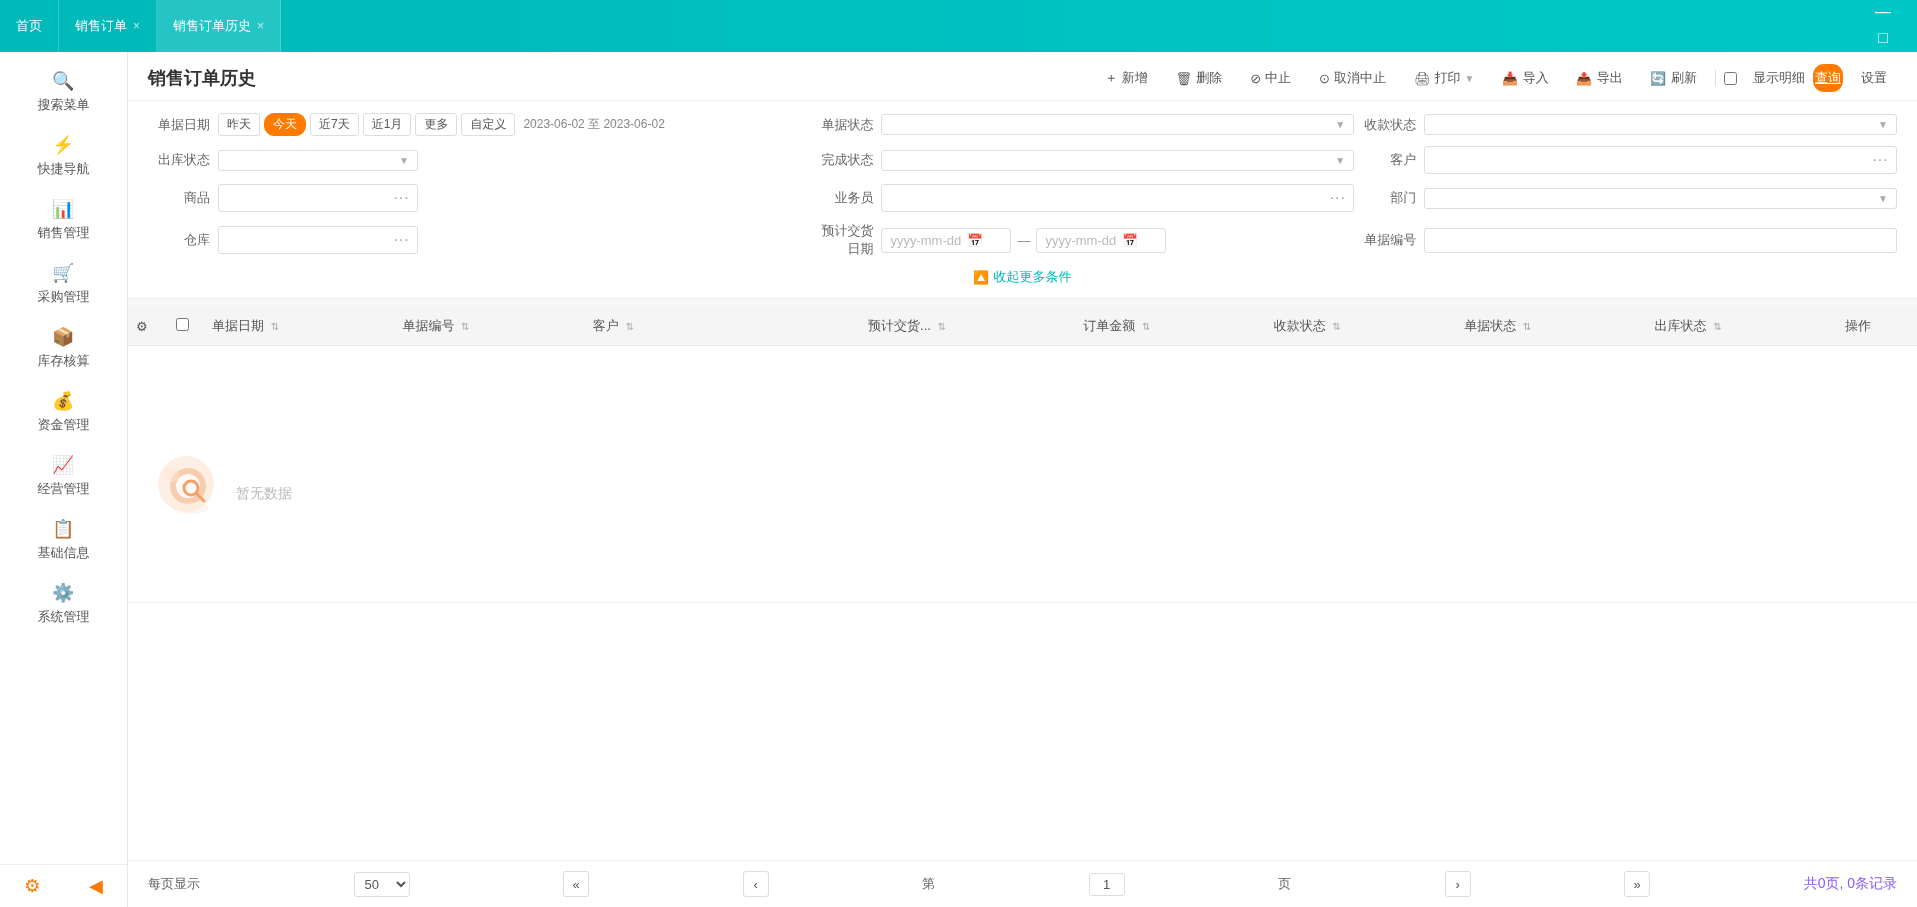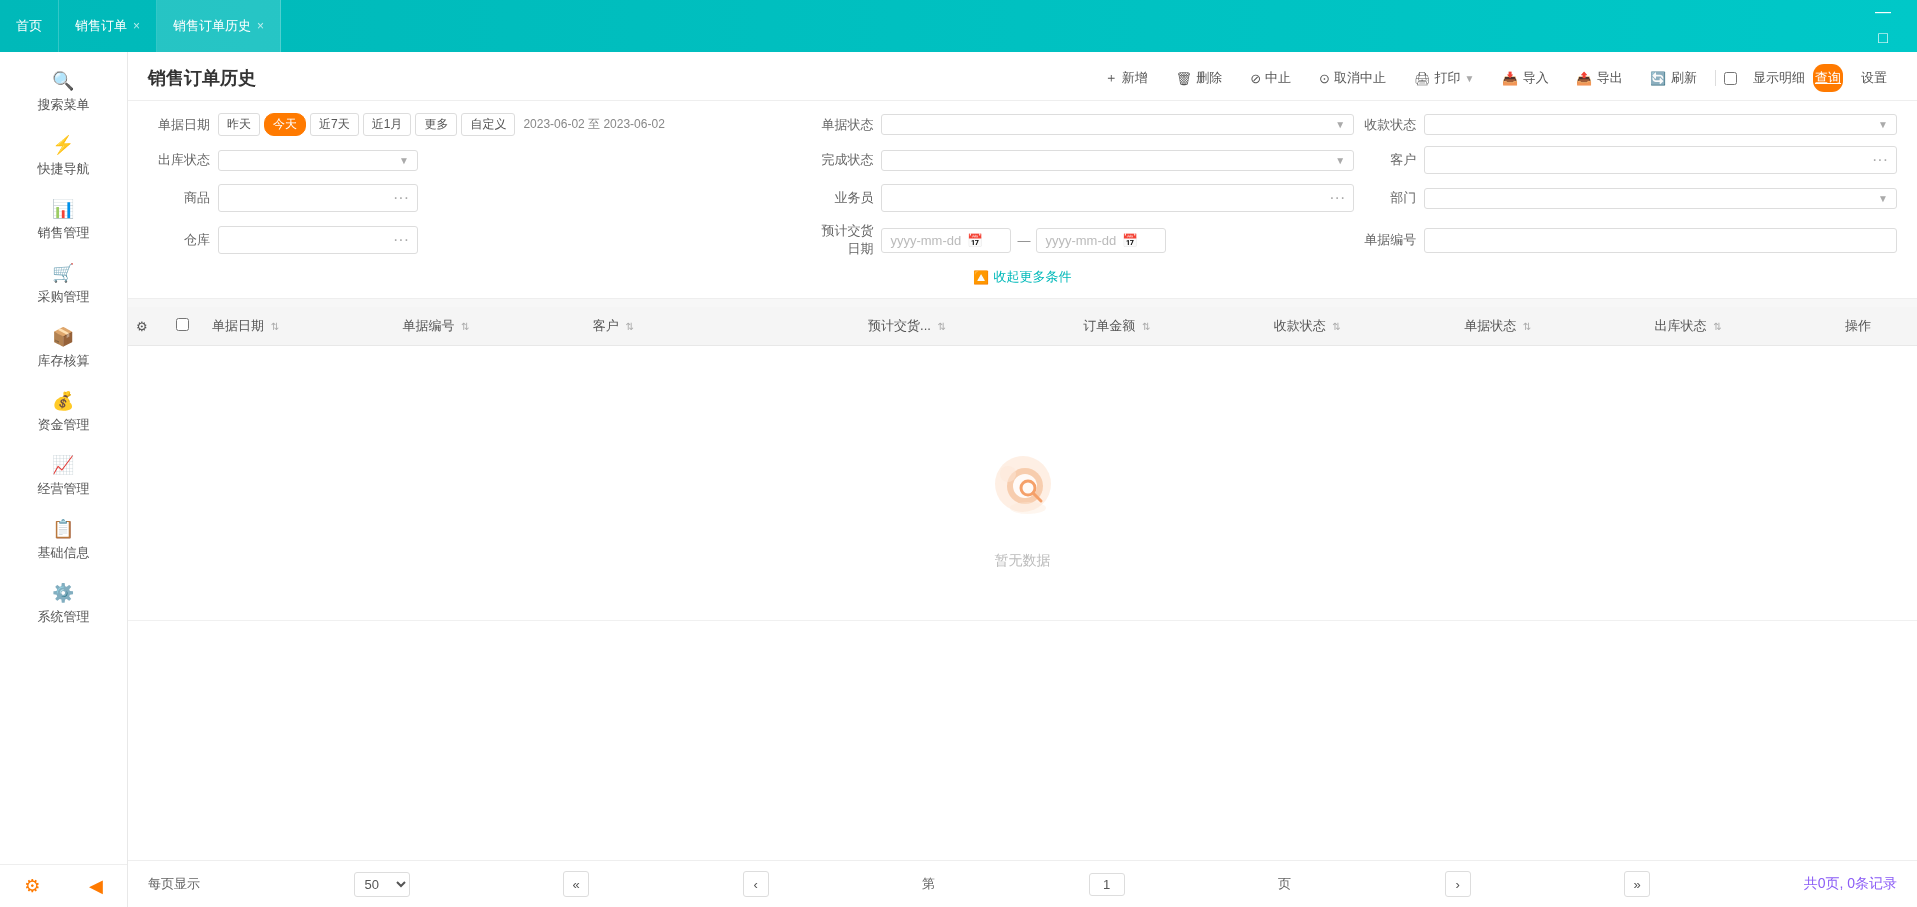--- a/index.html
+++ b/index.html
@@ -302,21 +302,21 @@
       text-align: center;
     }
     .ops-col {
       width: 80px;
       text-align: center;
     }
 
     
     .empty-state {
       display: flex;
-      flex-direction: column;
+      flex-direction: row;
       align-items: center;
       justify-content: flex-start;
       padding: 80px 0 40px;
     }
     .empty-icon {
       width: 100px;
       height: 100px;
       margin-bottom: 16px;
     }
     .empty-text {

